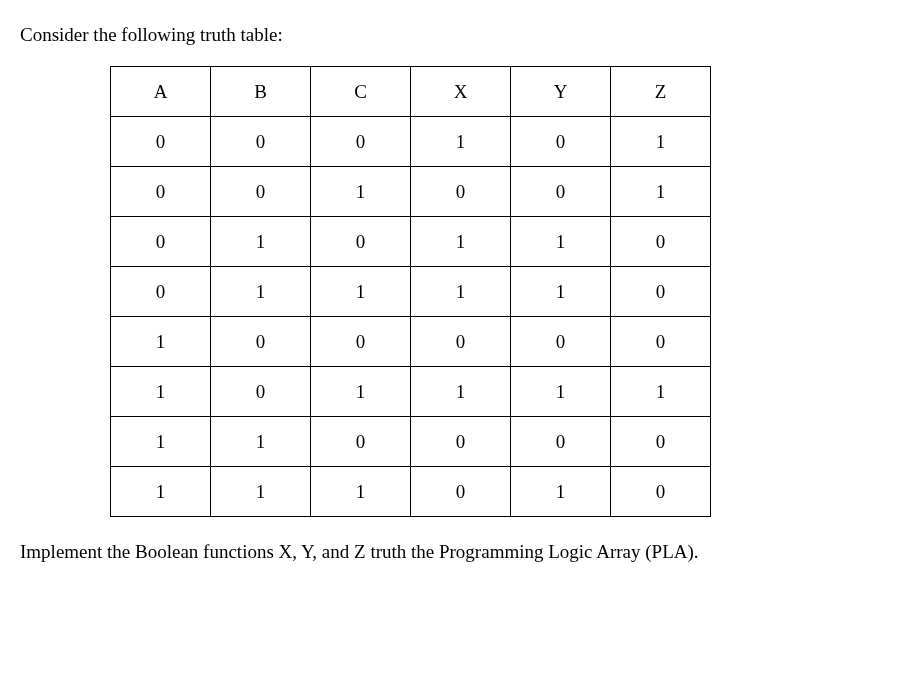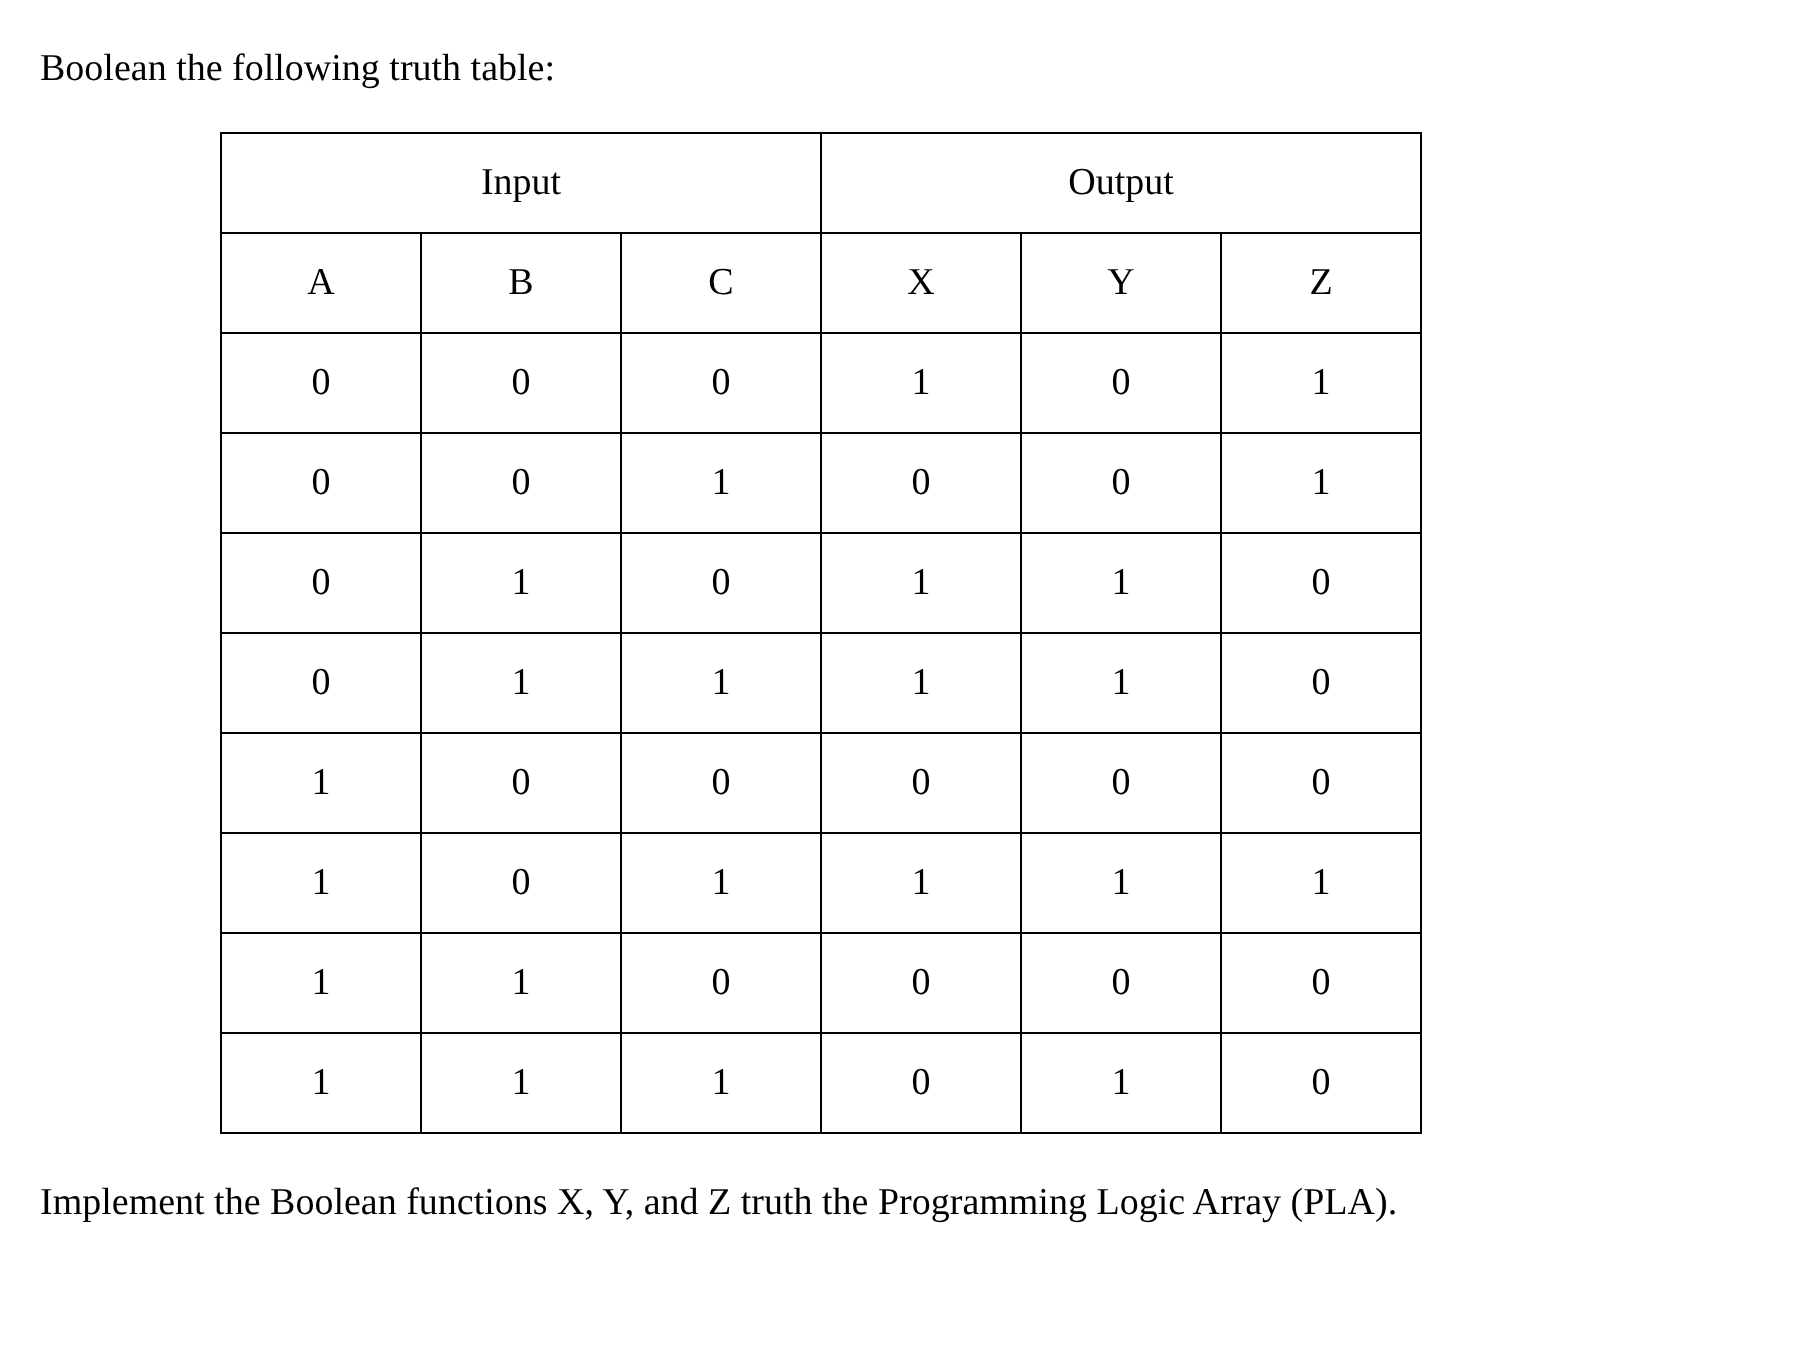--- a/index.html
+++ b/index.html
@@ -38,29 +38,25 @@
     .group-header {
       border: 1px solid #000;
     }
     .closing-text {
       margin-top: 0;
     }
   </style>
 </head>
 <body>
 
-<p class="intro-text">Boolean the following truth table:</p>
+<p class="intro-text">Consider the following truth table:</p>
 
 <div class="table-wrapper">
   <table>
     <thead>
-      <tr>
-        <th colspan="3" class="group-header">Input</th>
-        <th colspan="3" class="group-header">Output</th>
-      </tr>
       <tr>
         <th class="col-a">A</th>
         <th class="col-b">B</th>
         <th class="col-c">C</th>
         <th class="col-x">X</th>
         <th class="col-y">Y</th>
         <th class="col-z">Z</th>
       </tr>
     </thead>
     <tbody>

